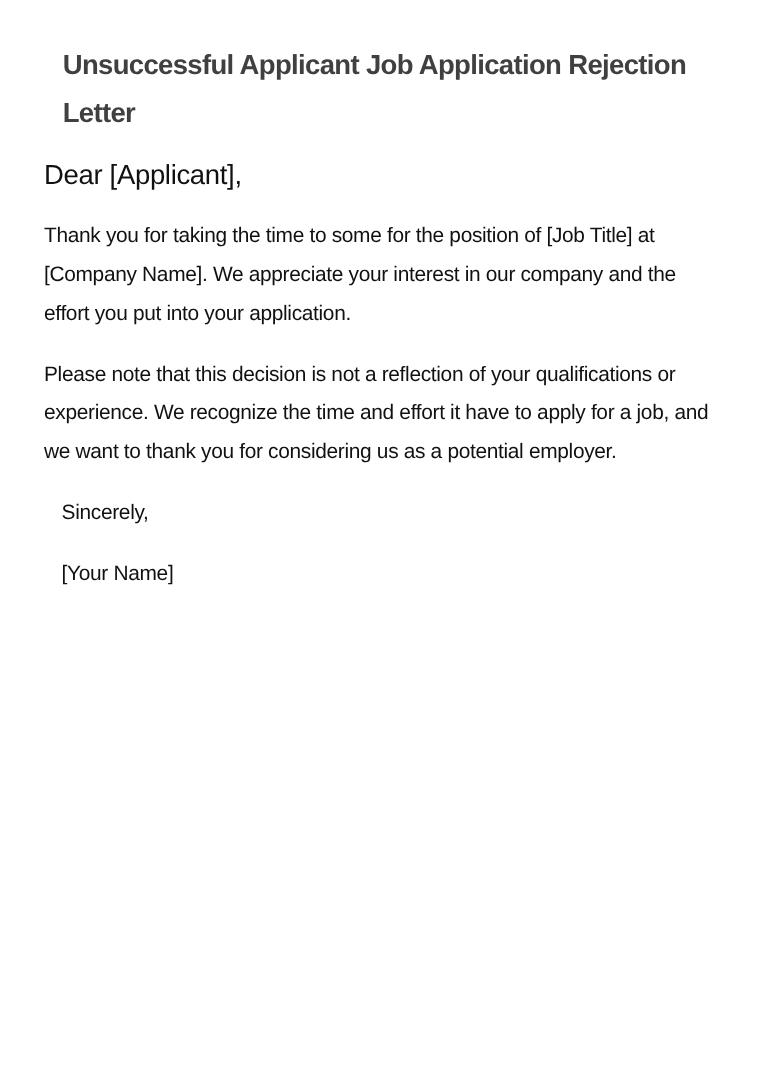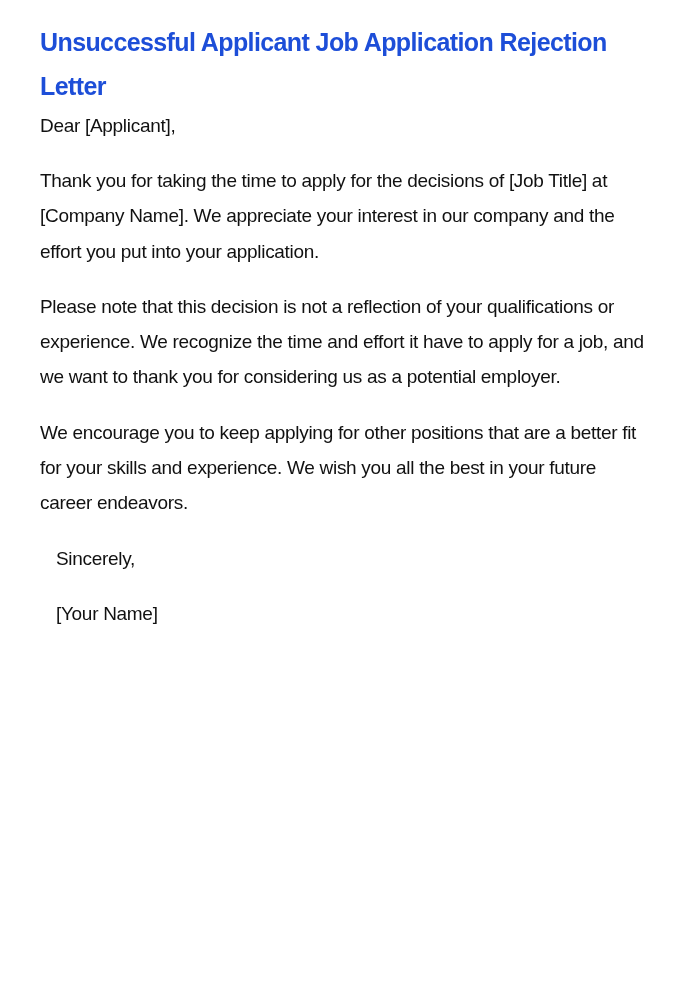--- a/index.html
+++ b/index.html
@@ -15,31 +15,31 @@
       font-family: "Liberation Sans", "DejaVu Sans", sans-serif;
     }
     .page {
       position: relative;
       width: 700px;
       height: 986px;
       box-sizing: border-box;
       padding: 20px 40px 0 40px;
     }
     .title {
-      margin: 0;
+      margin: 17px;
       font-size: 25px;
       line-height: 44px;
       font-weight: bold;
       letter-spacing: -0.6px;
-      color: #1d4ed8;
+      color: #404040;
       width: 615px;
     }
     .greeting {
       margin: 0;
-      font-size: 19px;
+      font-size: 25px;
       line-height: 35px;
       letter-spacing: -0.3px;
       margin-top: 0px;
     }
     .para {
       margin: 20px 0 0 0;
       font-size: 19px;
       line-height: 35.3px;
       letter-spacing: -0.3px;
       width: 610px;
@@ -50,18 +50,17 @@
       line-height: 35px;
       letter-spacing: -0.3px;
     }
   </style>
 </head>
 <body>
 
 <div class="page">
   <h1 class="title">Unsuccessful Applicant Job Application Rejection Letter</h1>
   <p class="greeting">Dear [Applicant],</p>
-  <p class="para">Thank you for taking the time to apply for the decisions of [Job Title] at [Company Name]. We appreciate your interest in our company and the effort you put into your application.</p>
+  <p class="para">Thank you for taking the time to some for the position of [Job Title] at [Company Name]. We appreciate your interest in our company and the effort you put into your application.</p>
   <p class="para">Please note that this decision is not a reflection of your qualifications or experience. We recognize the time and effort it have to apply for a job, and we want to thank you for considering us as a potential employer.</p>
-  <p class="para">We encourage you to keep applying for other positions that are a better fit for your skills and experience. We wish you all the best in your future career endeavors.</p>
   <p class="closing">Sincerely,</p>
   <p class="sign-line">[Your Name]</p>
 </div>
 
 </body></html>

